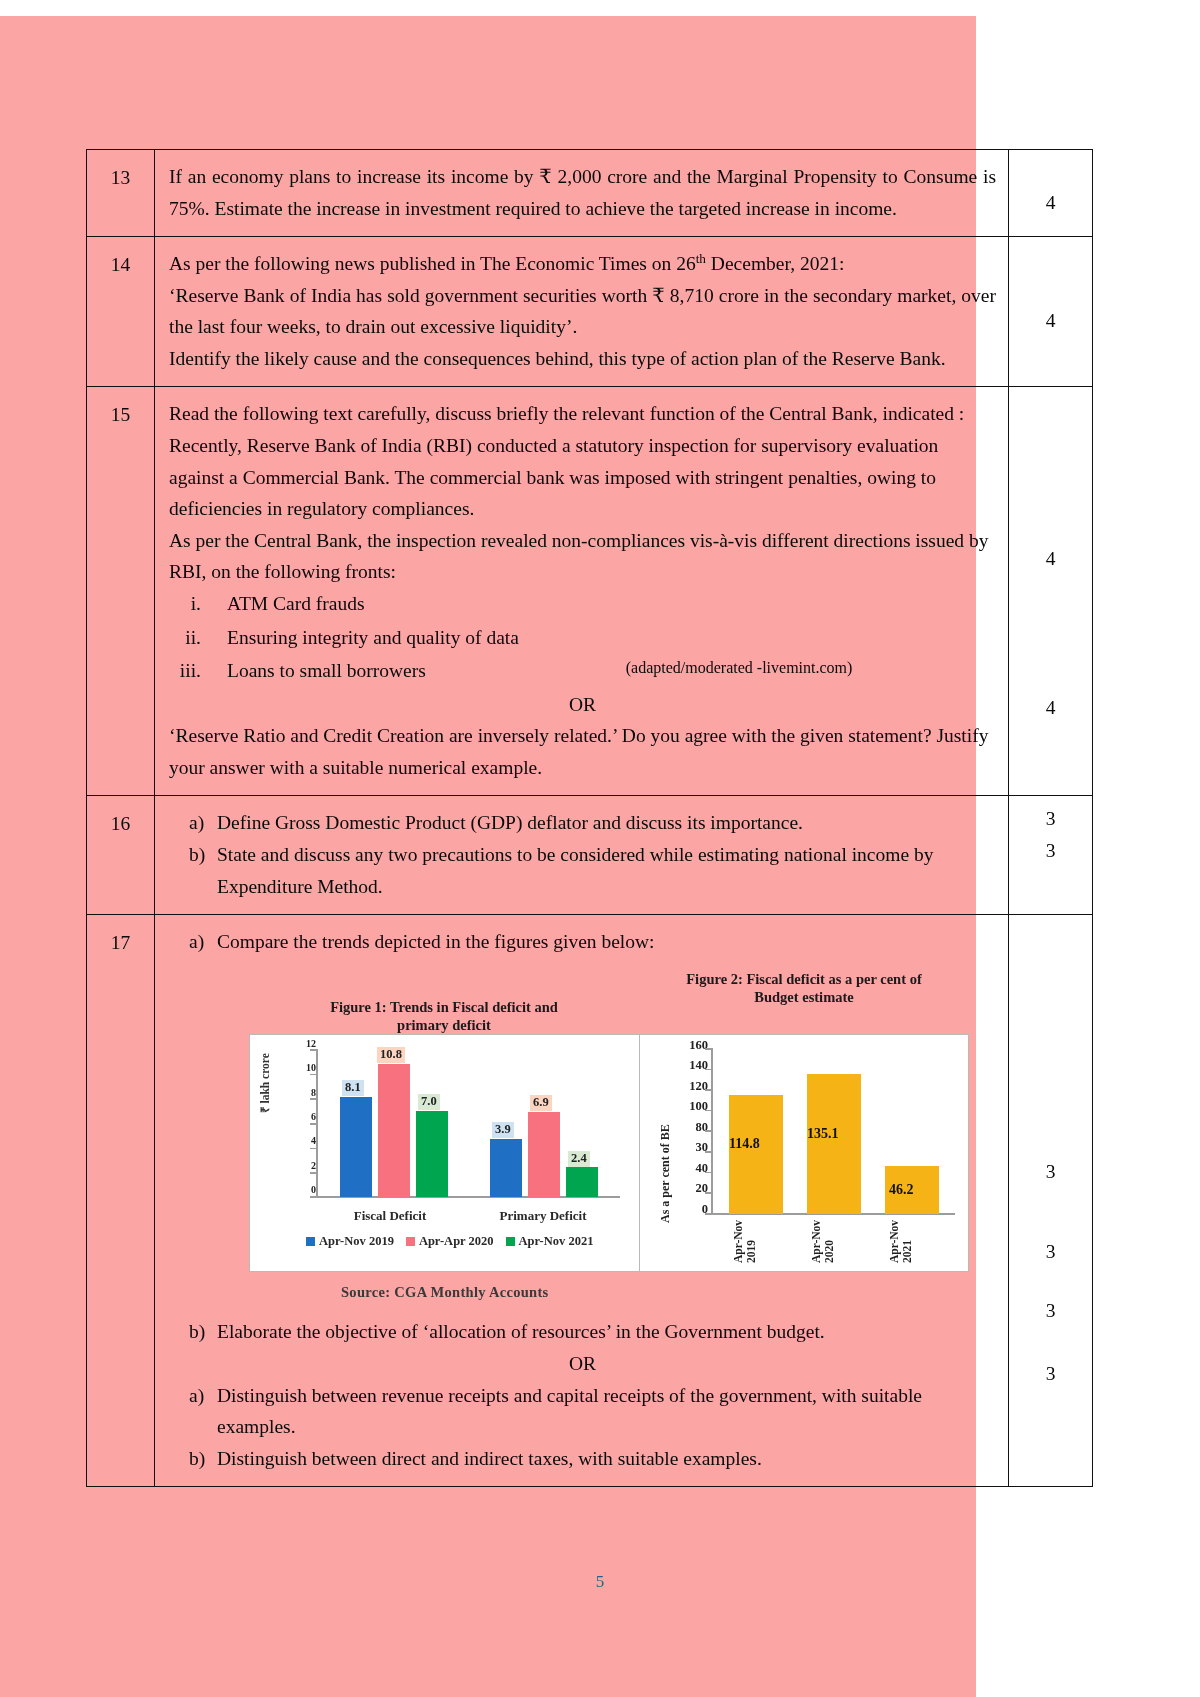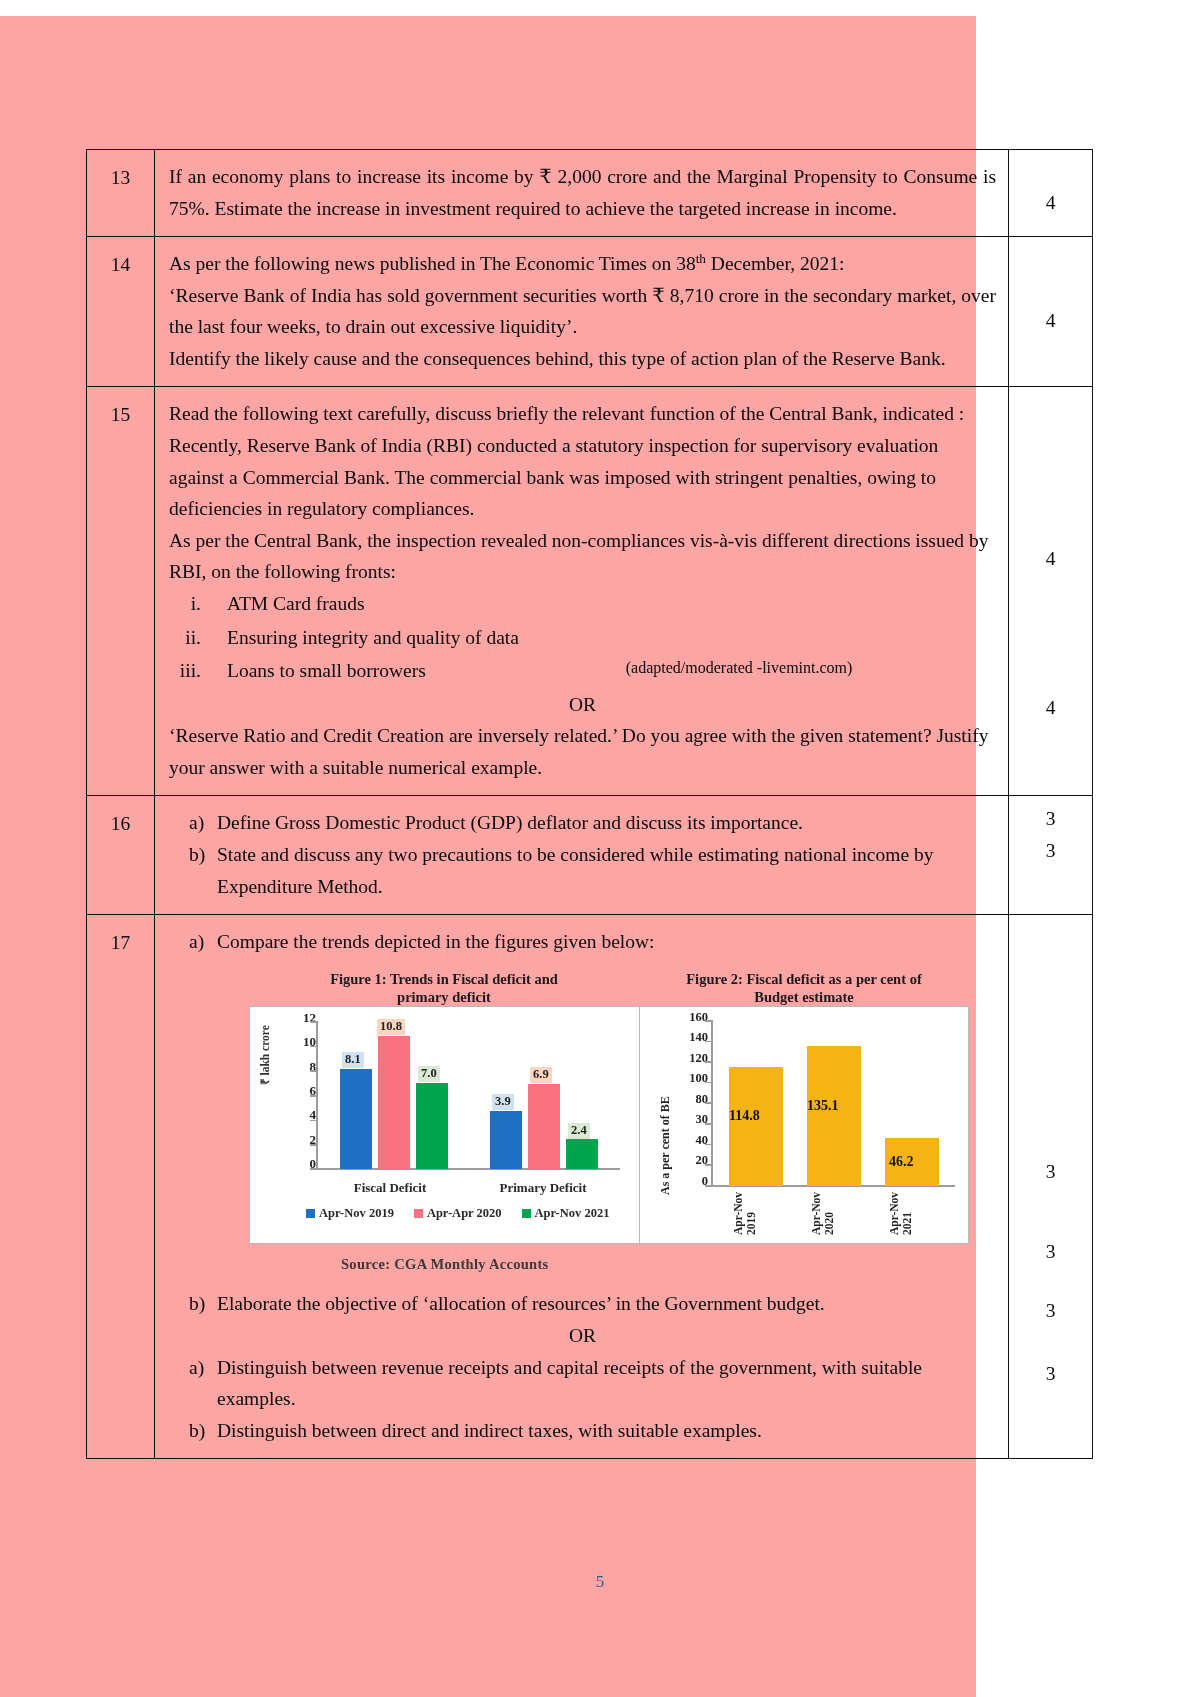--- a/index.html
+++ b/index.html
@@ -126,21 +126,21 @@
     width: 720px;
   }
   .fig-title {
     font-family: "Liberation Serif", serif;
     font-weight: bold;
     font-size: 14.5px;
     text-align: center;
     line-height: 1.25;
     color: #1a1a1a;
   }
-  .fig-title.f1 { width: 390px; }
+  .fig-title.f1 { width: 390px; margin-top: 28px; }
   .fig-title.f2 { width: 330px; }
   .fig-box-row {
     display: flex;
     width: 720px;
     border: 1.5px solid #b9b9b9;
     box-sizing: border-box;
     background: #fff;
   }
   .fig-cell {
     box-sizing: border-box;
@@ -178,21 +178,21 @@
   .f1-ticks {
     position: absolute;
     left: 36px;
     top: 8px;
     width: 30px;
     height: 154px;
   }
   .f1-ticks span {
     position: absolute;
     right: 0;
-    font-size: 13px;
+    font-size: 10px;
     font-weight: bold;
     color: #222;
     line-height: 1;
     margin-left: 48px;
   }
   .axis-y-line {
     position: absolute;
     left: 66px;
     top: 14px;
     width: 2px;
@@ -233,21 +233,21 @@
     font-weight: bold;
     color: #2a2a2a;
     text-align: center;
     font-family: "Liberation Serif", serif;
   }
   .f1-legend {
     position: absolute;
     left: 56px;
     top: 196px;
     display: flex;
-    gap: 20px;
+    gap: 12px;
     align-items: flex-start;
     font-size: 12.5px;
     font-weight: bold;
     color: #2a2a2a;
   }
   .f1-legend .li { display: flex; align-items: center; gap: 4px; }
   .f1-legend .sw { width: 9px; height: 9px; display: inline-block; }
 
   
   .f2-wrap {
@@ -371,21 +371,21 @@
         <td class="qmarks">
           <div class="marks-inner">
             <span class="mark" style="top:42px">4</span>
           </div>
         </td>
       </tr>
 
       <tr>
         <td class="qnum">14</td>
         <td class="qbody">
-          <p class="line"><span>As per the following news published in The Economic Times on 38</span><sup>th</sup><span> December, 2021:</span></p>
+          <p class="line"><span>As per the following news published in The Economic Times on 26</span><sup>th</sup><span> December, 2021:</span></p>
           <p class="just">‘Reserve Bank of India has sold government securities worth ₹ 8,710 crore in the secondary market, over the last four weeks, to drain out excessive liquidity’.</p>
           <p class="just">Identify the likely cause and the consequences behind, this type of action plan of the Reserve Bank.</p>
         </td>
         <td class="qmarks">
           <div class="marks-inner">
             <span class="mark" style="top:73px">4</span>
           </div>
         </td>
       </tr>
 

